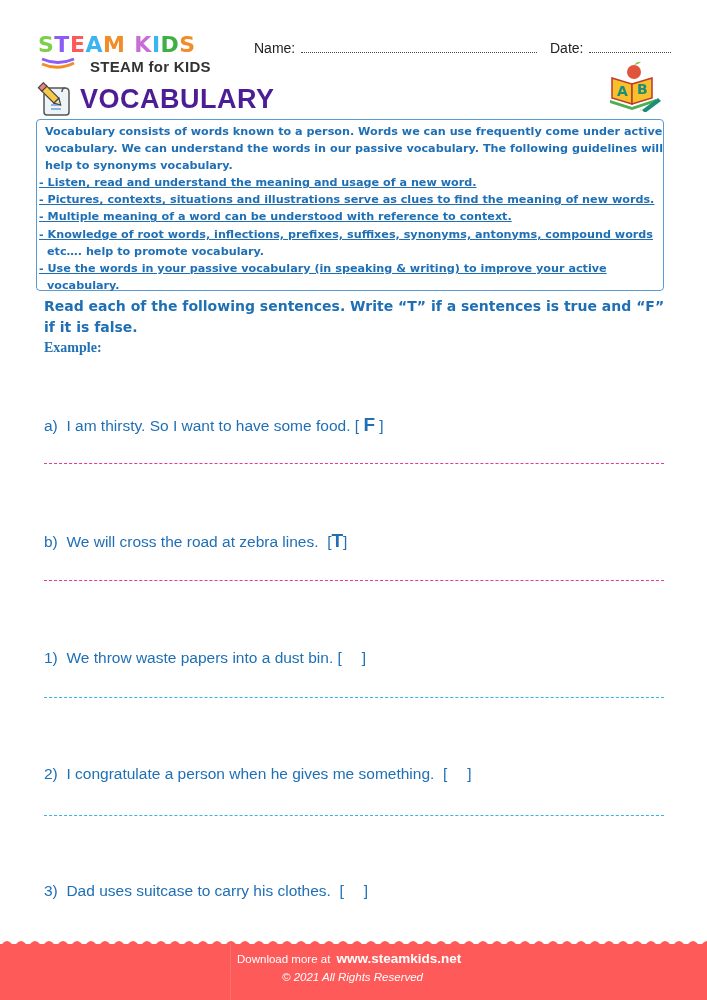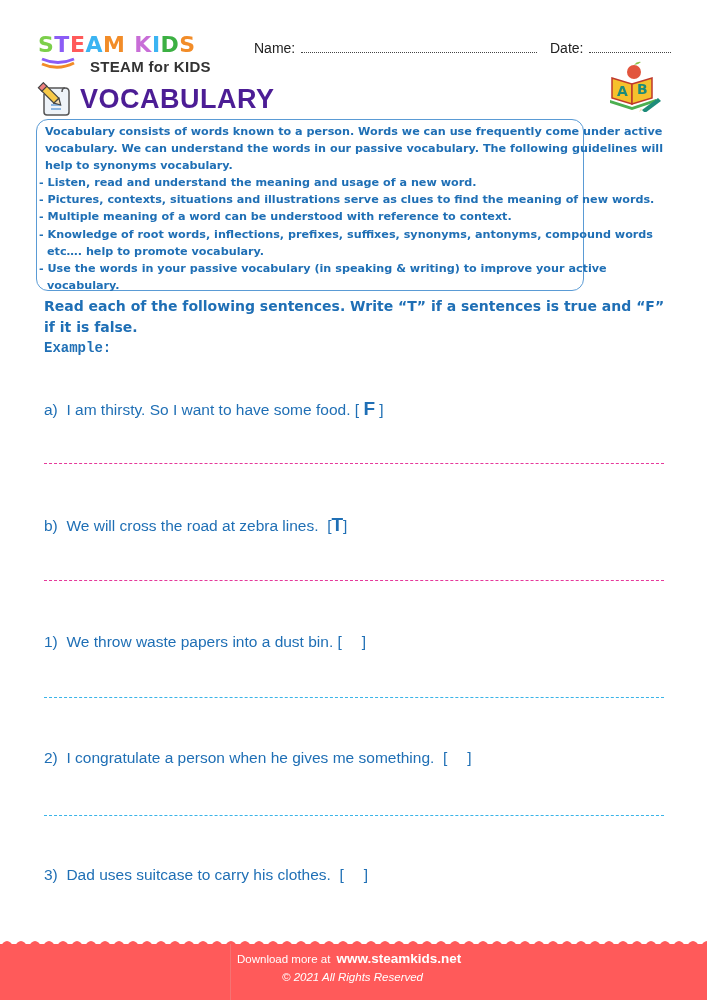--- a/index.html
+++ b/index.html
@@ -14,29 +14,29 @@
 
   .name-line { position: absolute; left: 254px; top: 40px; font-size: 14px; color: #222; }
   .name-dots { display: inline-block; width: 236px; border-bottom: 1px dotted #444; margin-left: 6px; height: 12px; vertical-align: baseline; }
   .date-line { position: absolute; left: 550px; top: 40px; font-size: 14px; color: #222; }
   .date-dots { display: inline-block; width: 82px; border-bottom: 1px dotted #444; margin-left: 6px; height: 12px; }
 
   .title-icon { position: absolute; left: 37px; top: 82px; width: 36px; height: 36px; }
   .page-title { position: absolute; left: 80px; top: 84px; font-size: 27px; font-weight: bold; color: #4c1d95; letter-spacing: 0.5px; }
   .book-icon { position: absolute; left: 604px; top: 60px; width: 60px; height: 52px; }
 
-  .info-box { position: absolute; left: 36px; top: 119px; width: 548px; height: 172px; border: 1.5px solid #5a9bd5; border-radius: 12px; padding: 3px 8px; font-family: "DejaVu Sans", sans-serif; font-weight: bold; font-size: 11.2px; line-height: 17.1px; color: #1f6fb5; }
+  .info-box { position: absolute; left: 36px; top: 119px; width: 628px; height: 172px; border: 1.5px solid #5a9bd5; border-radius: 4px; padding: 3px 8px; font-family: "DejaVu Sans", sans-serif; font-weight: bold; font-size: 11.2px; line-height: 17.1px; color: #1f6fb5; }
   .info-box p { white-space: nowrap; }
-  .info-box .li { margin-left: -6px; }
+  .info-box .li { margin-left: -6px; text-decoration: underline; }
   .info-box .ind { margin-left: 2px; }
 
   .instruction { position: absolute; left: 44px; top: 296px; width: 625px; font-family: "DejaVu Sans", sans-serif; font-weight: bold; font-size: 14px; line-height: 21px; color: #1f6fb5; }
-  .example-label { position: absolute; left: 44px; top: 340px; font-family: Liberation Mono, monospace; font-weight: bold; font-size: 14px; color: #1f6fb5; }
+  .example-label { position: absolute; left: 44px; top: 340px; font-family: Liberation Serif, serif; font-weight: bold; font-size: 14px; color: #1f6fb5; }
 
-  .q { position: absolute; left: 44px; font-size: 15.5px; color: #1f6fb5; white-space: nowrap; }
+  .q { position: absolute; left: 44px; font-size: 15.5px; color: #1f6fb5; white-space: nowrap; margin-top: 16px; }
   .q .ans { font-weight: bold; font-size: 19px; }
   .line { position: absolute; left: 44px; width: 620px; height: 0; border-top: 1.3px dashed; }
   .line.pink { border-color: #e6399b; }
   .line.blue { border-color: #3ab4e8; }
 
   .footer { position: absolute; left: 0; top: 944px; width: 707px; height: 56px; background: #ff5a5a; }
   .footer-scallop { position: absolute; left: 0; top: 937px; width: 707px; height: 10px; }
   .footer-divider { position: absolute; left: 230px; top: 944px; width: 1px; height: 56px; background: #f47373; }
   .footer-line1 { position: absolute; left: 237px; top: 951px; font-size: 11.5px; color: #fff; white-space: nowrap; }
   .footer-url { font-weight: bold; font-size: 13.5px; margin-left: 3px; }

